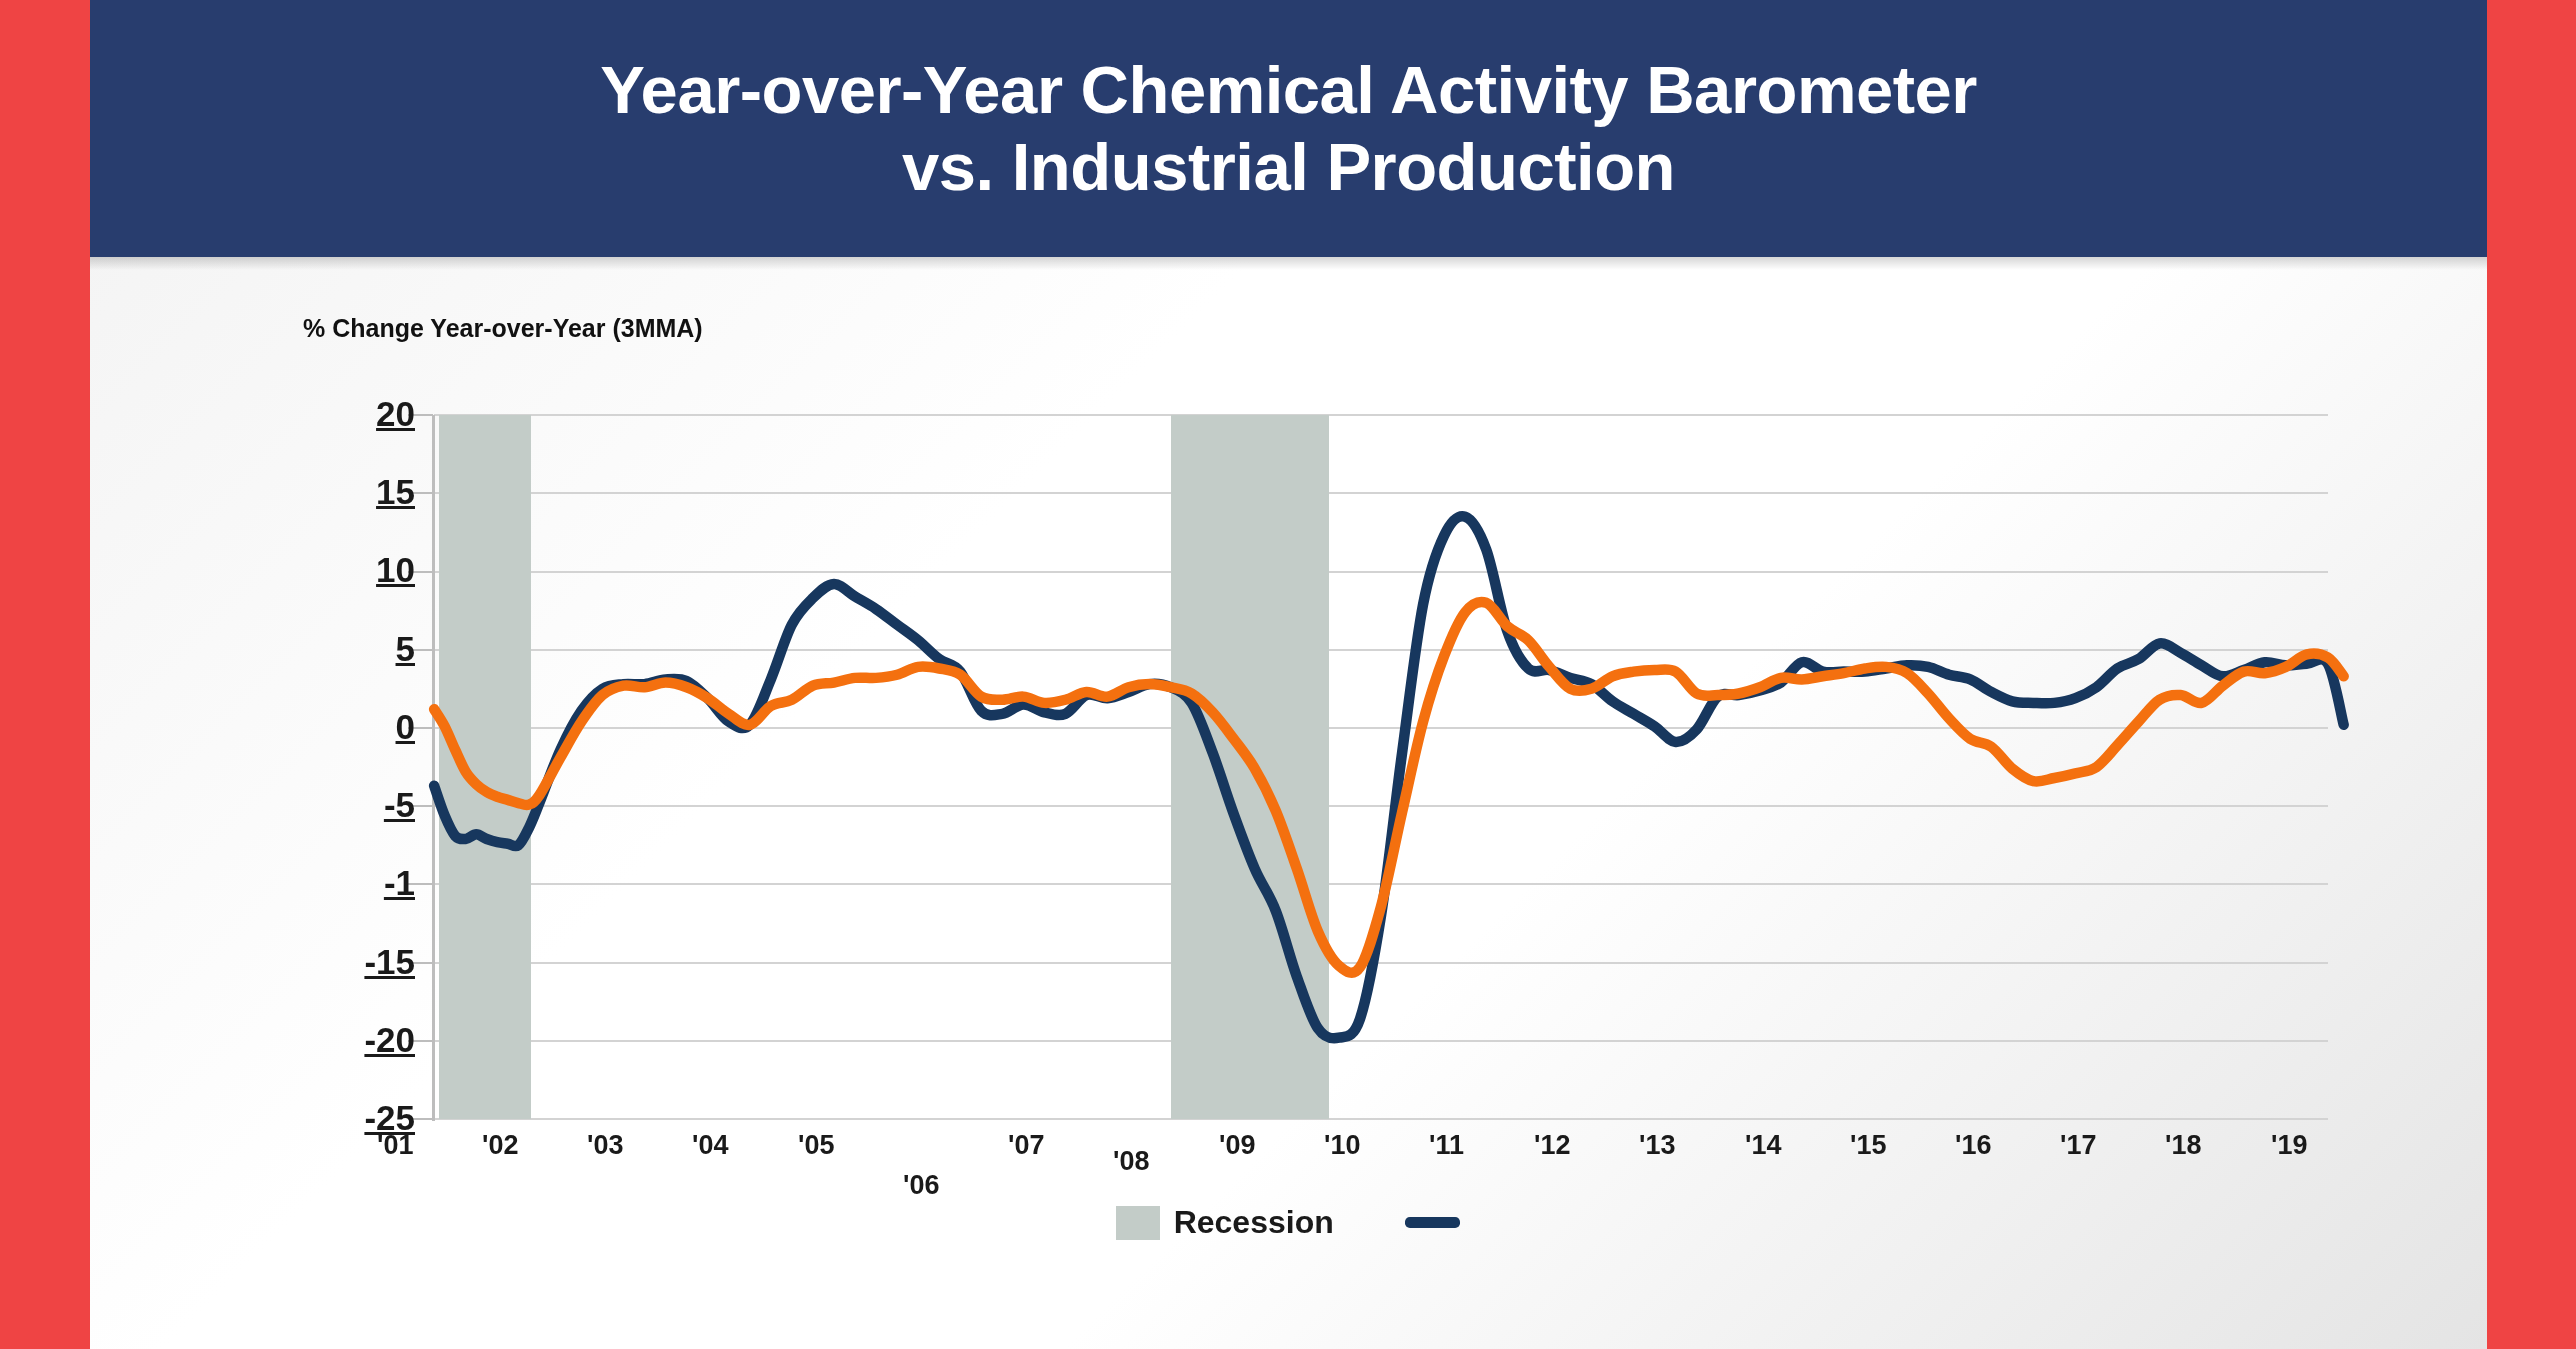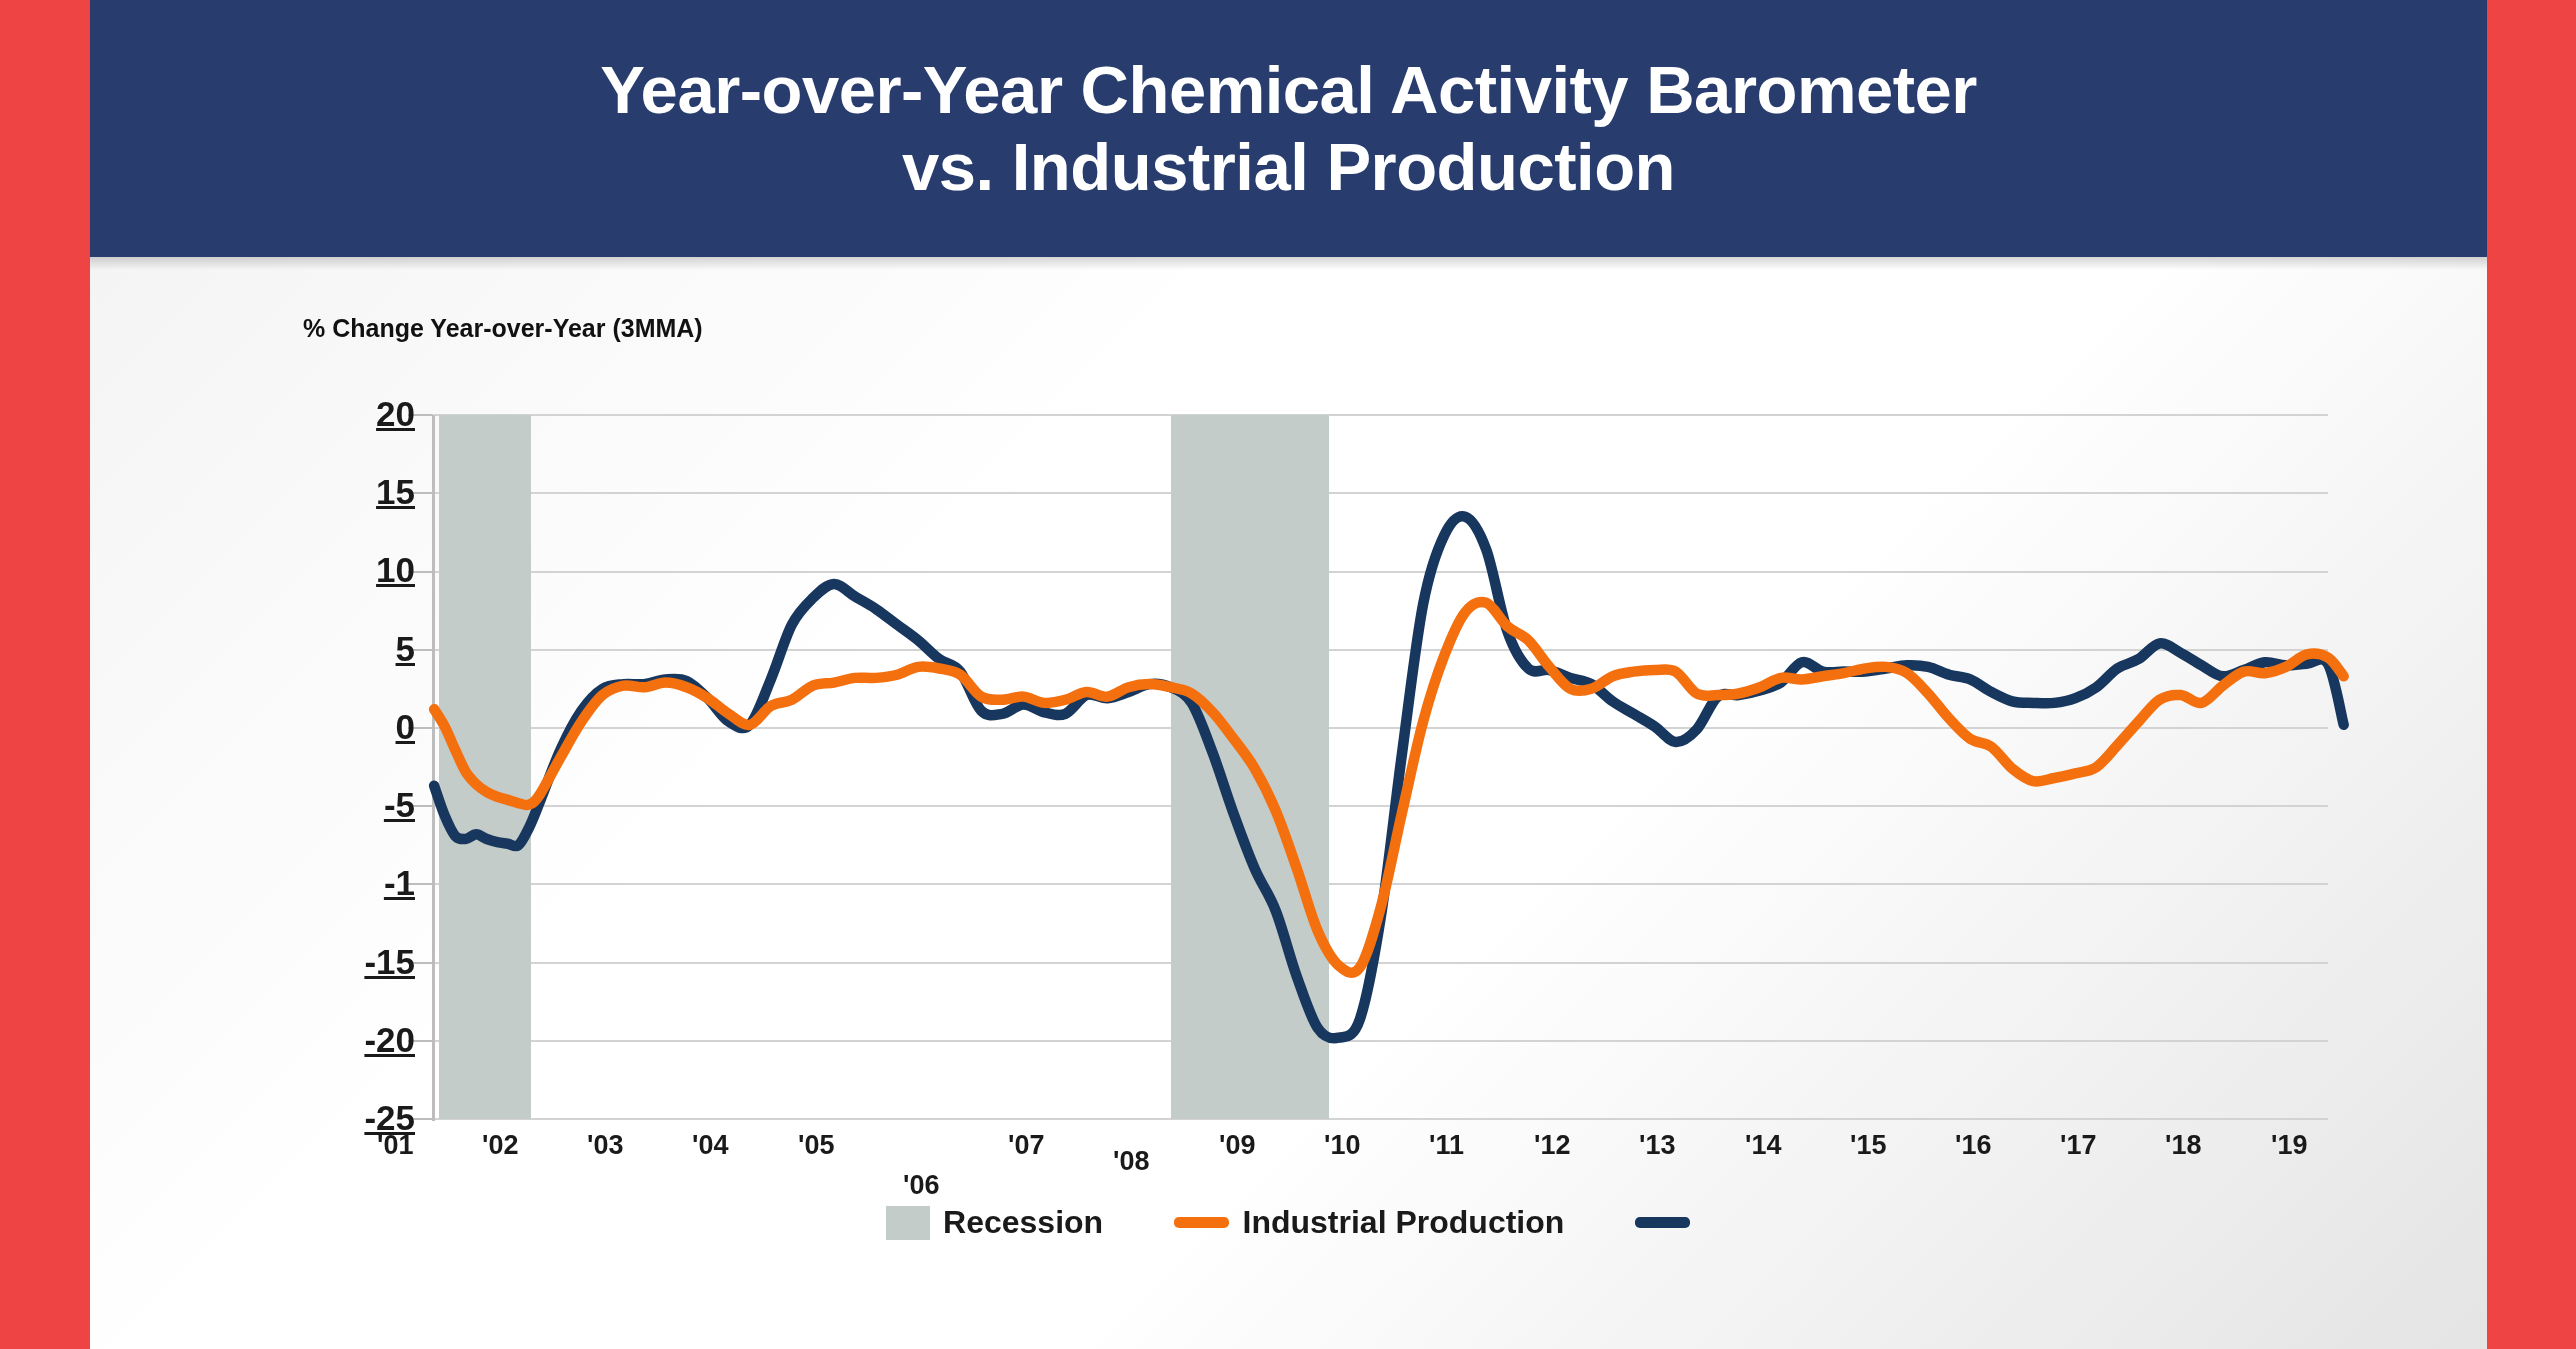--- a/index.html
+++ b/index.html
@@ -168,22 +168,18 @@
         <path d="M 455.00 743.32 C 456.84 746.33, 462.35 754.25, 466.03 761.36 C 469.70 768.47, 473.38 778.03, 477.06 785.96 C 480.73 793.89, 484.41 802.91, 488.08 808.92 C 491.76 814.93, 495.44 818.49, 499.11 822.04 C 502.79 825.59, 506.46 828.05, 510.14 830.24 C 513.81 832.43, 517.49 833.79, 521.17 835.16 C 524.84 836.53, 528.52 837.35, 532.19 838.44 C 535.87 839.53, 539.55 840.90, 543.22 841.72 C 546.90 842.54, 550.57 844.73, 554.25 843.36 C 557.93 841.99, 559.76 841.72, 565.28 833.52 C 570.79 825.32, 579.98 807.01, 587.33 794.16 C 594.69 781.31, 602.04 767.37, 609.39 756.44 C 616.74 745.51, 624.09 734.85, 631.44 728.56 C 638.80 722.27, 646.15 720.09, 653.50 718.72 C 660.85 717.35, 668.20 720.91, 675.56 720.36 C 682.91 719.81, 690.26 715.44, 697.61 715.44 C 704.96 715.44, 712.31 717.63, 719.67 720.36 C 727.02 723.09, 734.37 727.19, 741.72 731.84 C 749.07 736.49, 756.43 743.59, 763.78 748.24 C 771.13 752.89, 778.48 761.09, 785.83 759.72 C 793.19 758.35, 800.54 744.41, 807.89 740.04 C 815.24 735.67, 822.59 737.03, 829.94 733.48 C 837.30 729.93, 844.65 721.73, 852.00 718.72 C 859.35 715.71, 866.70 716.81, 874.06 715.44 C 881.41 714.07, 888.76 711.34, 896.11 710.52 C 903.46 709.70, 910.81 711.07, 918.17 710.52 C 925.52 709.97, 932.87 709.15, 940.22 707.24 C 947.57 705.33, 954.93 700.13, 962.28 699.04 C 969.63 697.95, 976.98 699.31, 984.33 700.68 C 991.69 702.05, 999.04 702.32, 1006.39 707.24 C 1013.74 712.16, 1021.09 725.83, 1028.44 730.20 C 1035.80 734.57, 1043.15 733.48, 1050.50 733.48 C 1057.85 733.48, 1065.20 729.65, 1072.56 730.20 C 1079.91 730.75, 1087.26 736.21, 1094.61 736.76 C 1101.96 737.31, 1109.31 735.39, 1116.67 733.48 C 1124.02 731.57, 1131.37 725.83, 1138.72 725.28 C 1146.07 724.73, 1153.43 731.02, 1160.78 730.20 C 1168.13 729.38, 1175.48 722.55, 1182.83 720.36 C 1190.19 718.17, 1197.54 717.08, 1204.89 717.08 C 1212.24 717.08, 1219.59 718.72, 1226.94 720.36 C 1234.30 722.00, 1241.65 722.55, 1249.00 726.92 C 1256.35 731.29, 1263.70 738.67, 1271.06 746.60 C 1278.41 754.53, 1285.76 764.64, 1293.11 774.48 C 1300.46 784.32, 1307.81 793.07, 1315.17 805.64 C 1322.52 818.21, 1329.87 832.43, 1337.22 849.92 C 1344.57 867.41, 1351.93 889.55, 1359.28 910.60 C 1366.63 931.65, 1373.98 959.25, 1381.33 976.20 C 1388.69 993.15, 1396.04 1005.99, 1403.39 1012.28 C 1410.74 1018.57, 1418.09 1024.31, 1425.44 1013.92 C 1432.80 1003.53, 1440.15 977.02, 1447.50 949.96 C 1454.85 922.90, 1462.20 883.81, 1469.56 851.56 C 1476.91 819.31, 1484.26 783.77, 1491.61 756.44 C 1498.96 729.11, 1506.31 706.69, 1513.67 687.56 C 1521.02 668.43, 1528.37 650.93, 1535.72 641.64 C 1543.07 632.35, 1550.43 629.34, 1557.78 631.80 C 1565.13 634.26, 1572.48 649.84, 1579.83 656.40 C 1587.19 662.96, 1594.54 664.05, 1601.89 671.16 C 1609.24 678.27, 1616.59 690.57, 1623.94 699.04 C 1631.30 707.51, 1638.65 718.17, 1646.00 722.00 C 1653.35 725.83, 1660.70 724.19, 1668.06 722.00 C 1675.41 719.81, 1682.76 711.89, 1690.11 708.88 C 1697.46 705.87, 1704.81 705.05, 1712.17 703.96 C 1719.52 702.87, 1726.87 702.32, 1734.22 702.32 C 1741.57 702.32, 1748.93 699.86, 1756.28 703.96 C 1763.63 708.06, 1770.98 722.82, 1778.33 726.92 C 1785.69 731.02, 1793.04 728.56, 1800.39 728.56 C 1807.74 728.56, 1815.09 728.29, 1822.44 726.92 C 1829.80 725.55, 1837.15 723.09, 1844.50 720.36 C 1851.85 717.63, 1859.20 711.89, 1866.56 710.52 C 1873.91 709.15, 1881.26 712.43, 1888.61 712.16 C 1895.96 711.89, 1903.31 709.97, 1910.67 708.88 C 1918.02 707.79, 1925.37 706.97, 1932.72 705.60 C 1940.07 704.23, 1947.43 701.77, 1954.78 700.68 C 1962.13 699.59, 1969.48 698.22, 1976.83 699.04 C 1984.19 699.86, 1991.54 700.95, 1998.89 705.60 C 2006.24 710.25, 2013.59 718.99, 2020.94 726.92 C 2028.30 734.85, 2035.65 745.23, 2043.00 753.16 C 2050.35 761.09, 2057.70 769.56, 2065.06 774.48 C 2072.41 779.40, 2079.76 777.49, 2087.11 782.68 C 2094.46 787.87, 2101.81 799.63, 2109.17 805.64 C 2116.52 811.65, 2123.87 817.12, 2131.22 818.76 C 2138.57 820.40, 2145.93 816.85, 2153.28 815.48 C 2160.63 814.11, 2167.98 812.47, 2175.33 810.56 C 2182.69 808.65, 2190.04 808.92, 2197.39 804.00 C 2204.74 799.08, 2212.09 788.97, 2219.44 781.04 C 2226.80 773.11, 2234.15 764.37, 2241.50 756.44 C 2248.85 748.51, 2256.20 738.13, 2263.56 733.48 C 2270.91 728.83, 2278.26 728.01, 2285.61 728.56 C 2292.96 729.11, 2300.31 738.40, 2307.67 736.76 C 2315.02 735.12, 2322.37 724.19, 2329.72 718.72 C 2337.07 713.25, 2344.43 706.15, 2351.78 703.96 C 2359.13 701.77, 2366.48 706.42, 2373.83 705.60 C 2381.19 704.78, 2388.54 702.32, 2395.89 699.04 C 2403.24 695.76, 2410.59 687.56, 2417.94 685.92 C 2425.30 684.28, 2433.57 685.37, 2440.00 689.20 C 2446.43 693.03, 2453.78 705.60, 2456.54 708.88" fill="none" stroke="#f4700f" stroke-width="11" stroke-linecap="round" stroke-linejoin="round"></path>
       </svg>
   </div>
 
   <div class="legend" id="legend">
       <div class="legend-item">
         <span class="legend-swatch-box" style="background: rgb(195, 204, 200);"></span>
         <span class="legend-label">Recession</span>
       </div>
       <div class="legend-item">
-        <span class="legend-swatch-line" style="background: rgb(244, 112, 15);"></span>
-        <span class="legend-label">Industrial Production</span>
-      </div>
-      <div class="legend-item">
         <span class="legend-swatch-line" style="background: rgb(23, 55, 94);"></span>
       </div>
     </div>
 
 </div>
 
 
 </body></html>

